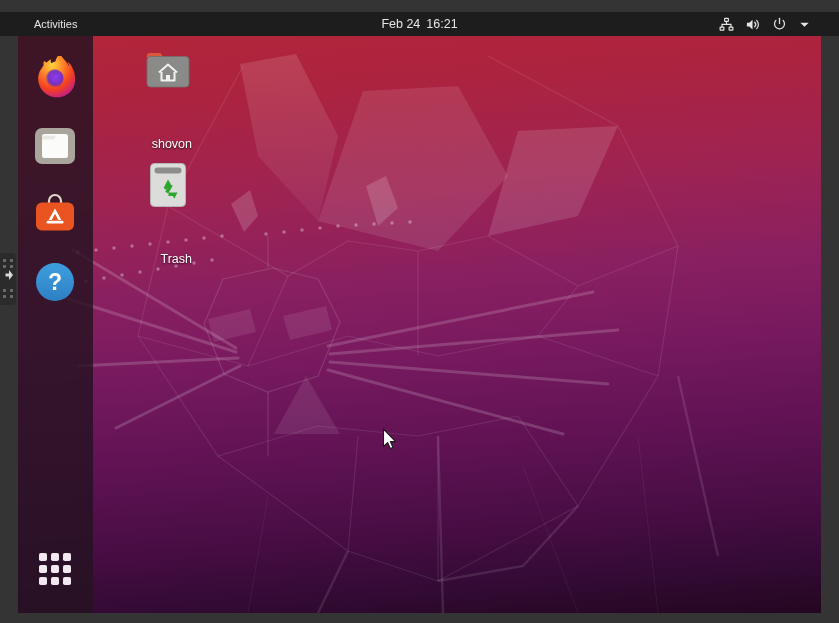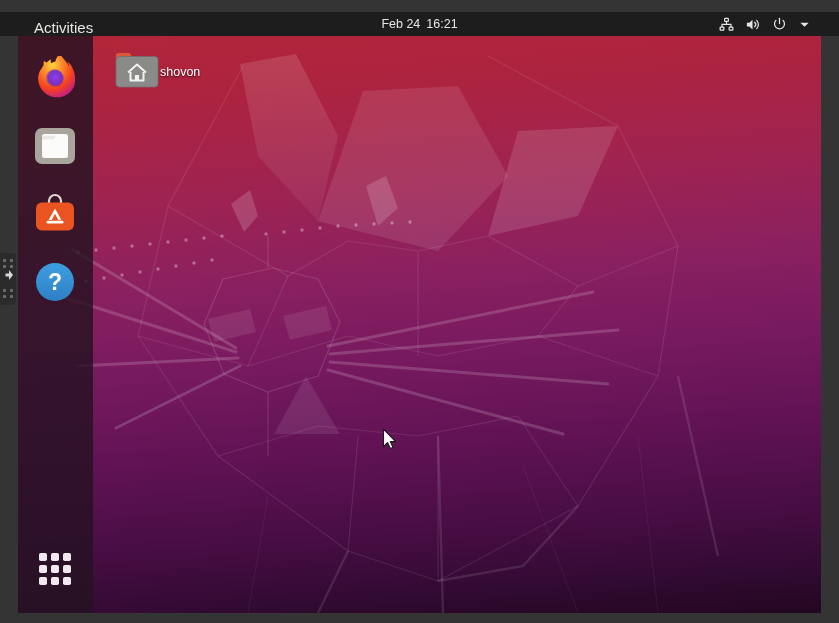--- a/index.html
+++ b/index.html
@@ -17,22 +17,22 @@
 
   
   #topbar {
     position: absolute; left: 0; top: 12px; width: 839px; height: 24px;
     background: #1d1d1d;
     display: flex; align-items: center;
     z-index: 40;
   }
   #activities-button {
     position: absolute; left: 30px; top: 0; height: 24px;
-    display: flex; align-items: flex-end;
-    color: #e8e6e3; font-size: 15px;
+    display: flex; align-items: center;
+    color: #e8e6e3; font-size: 11px;
     padding: 0 4px;
   }
   #clock-area {
     position: absolute; left: 0; right: 0; top: 0; height: 24px;
     display: flex; align-items: center; justify-content: center;
     gap: 6px;
     color: #e8e6e3; font-size: 12.5px;
   }
   #status-area {
     position: absolute; right: 28px; top: 0; height: 24px;
@@ -55,22 +55,23 @@
         #470d43 83%,
         #310a32 93%,
         #230620 100%);
   }
   #wallpaper-art { position: absolute; left: 0; top: 0; width: 803px; height: 577px; }
 
   
   .desktop-icon {
     position: absolute;
     width: 78px;
-    display: flex; align-items: center;
+    display: flex; flex-direction: column; align-items: flex-end;
     z-index: 12;
+    gap: 39px;
   }
   .desktop-icon .glyph {
     width: 48px; height: 48px;
     display: flex; align-items: center; justify-content: center;
   }
   .desktop-icon .label {
     margin-top: 4px;
     color: #ffffff; font-size: 12.5px;
     text-shadow: 0 1px 2px rgba(0,0,0,.75);
     white-space: nowrap;
@@ -263,20 +264,34 @@
           <g fill="none" stroke="#f2f2f0" stroke-width="2" stroke-linejoin="round">
             <path d="M14 23.5L23 15.5l9 8"></path>
             <path d="M16.5 23v8.5h13V23"></path>
           </g>
           <rect x="21" y="26" width="4" height="5.5" fill="#f2f2f0"></rect>
         </svg>
       </span>
       <span class="label">shovon</span>
     </div>
 
+    <div class="desktop-icon" id="icon-trash">
+      <span class="glyph">
+        <svg width="40" height="46" viewBox="0 0 40 46">
+          <rect x="2.5" y="1.5" width="35" height="43" rx="4" fill="#dcdcda" stroke="#b5b5b3" stroke-width="1"></rect>
+          <rect x="6.5" y="5.5" width="27" height="6" rx="3" fill="#8d8d8b"></rect>
+          <g fill="#2ea62e">
+            <path d="M20 17.5l4 6.8h-3.3l-2.2 3.6-2.9-1.8 4.4-8.6z"></path>
+            <path d="M29.5 30.5l-3.2 6.3-1.6-2.9-4.2.1v-3.5h9z"></path>
+            <path d="M11 30.5l3.5 6.3 1.8-2.9 4.1.1v-3.5h-9.4z" transform="rotate(120 20 31)"></path>
+          </g>
+        </svg>
+      </span>
+      <span class="label">Trash</span>
+    </div>
 
     <svg id="cursor" viewBox="0 0 16 24">
       <path d="M1.5 1.2 L1.5 18.5 L5.6 14.6 L8.3 20.6 L10.9 19.4 L8.3 13.6 L13.6 13.6 Z" fill="#ffffff" stroke="#1a1a1a" stroke-width="1.1" stroke-linejoin="round"></path>
     </svg>
   </div>
 
   <div id="dock">
 
     <div class="dock-item" id="dock-firefox">
       <svg width="44" height="44" viewBox="0 0 44 44">

